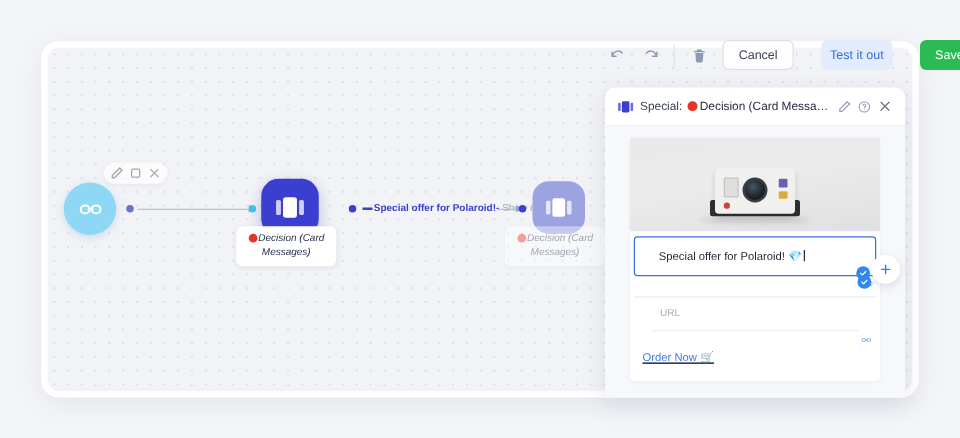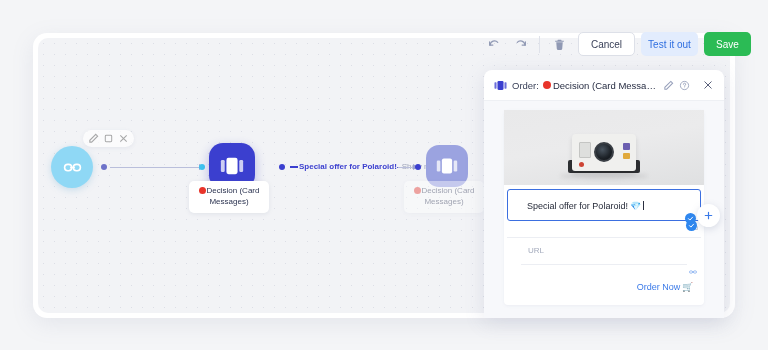--- a/index.html
+++ b/index.html
@@ -86,20 +86,21 @@
     position: absolute;
     background: #ffffff;
     border-radius: 5px;
     padding: 5px 6px;
     font-size: 8px;
     line-height: 1.35;
     color: #2b3350;
     text-align: center;
     width: 80px;
     box-shadow: 0 1px 4px rgba(130,140,170,0.16);
+    font-style: italic;
   }
   .node-caption .dot {
     display: inline-block;
     width: 7px; height: 7px;
     border-radius: 50%;
     background: #e8342a;
     vertical-align: -1px;
     margin-right: 1px;
   }
   .cap-1 { left: 151px; top: 143px; }
@@ -168,20 +169,21 @@
     margin: 0 3px;
   }
   .btn {
     height: 24px;
     border-radius: 5px;
     font-size: 10px;
     display: flex; align-items: center; justify-content: center;
     cursor: pointer;
     border: none;
     font-family: "Liberation Sans", sans-serif;
+    margin-left: 16px;
   }
   .btn-cancel {
     background: #ffffff;
     border: 1px solid #dde0e8;
     color: #3a4159;
     width: 57px;
     margin-left: 3px;
   }
   .btn-test {
     background: #e2ecfd;
@@ -385,21 +387,22 @@
   }
   .row-url .txt {
     font-size: 8px;
     color: #a4abbd;
   }
 
   .row-btn {
     position: relative;
     margin: 0 3px;
     padding: 11px 7px 11px 7px;
-    text-align: right;
+    text-align: left;
+    text-decoration: underline;
   }
   .row-btn .txt {
     font-size: 9px;
     color: #3b7ae8;
   }
   .linkicon {
     position: absolute;
     right: 4px; top: 3px;
     width: 8px; height: 8px;
     color: #7aa7ee;
@@ -521,21 +524,21 @@
   <div class="panel">
 
     <div class="panel-head">
       <span class="ph-icon">
         <svg viewBox="0 0 28 24" fill="currentColor">
           <rect x="1" y="5" width="4.5" height="14" rx="1.5" opacity="0.75"></rect>
           <rect x="7.5" y="2.5" width="13" height="19" rx="2.5"></rect>
           <rect x="22.5" y="5" width="4.5" height="14" rx="1.5" opacity="0.75"></rect>
         </svg>
       </span>
-      <span class="ph-label">Order:</span>
+      <span class="ph-label">Special:</span>
       <span class="ph-reddot"></span>
       <span class="ph-title">Decision (Card Messag...</span>
       <span class="ph-act">
         <svg viewBox="0 0 24 24" fill="none" stroke="currentColor" stroke-width="2.2">
             <path d="M17 3l4 4L8 20H4v-4L17 3z"></path>
           </svg>
       </span>
       <span class="ph-act">
         <svg viewBox="0 0 24 24" fill="none" stroke="currentColor" stroke-width="1.9">
             <circle cx="12" cy="12" r="9"></circle>

